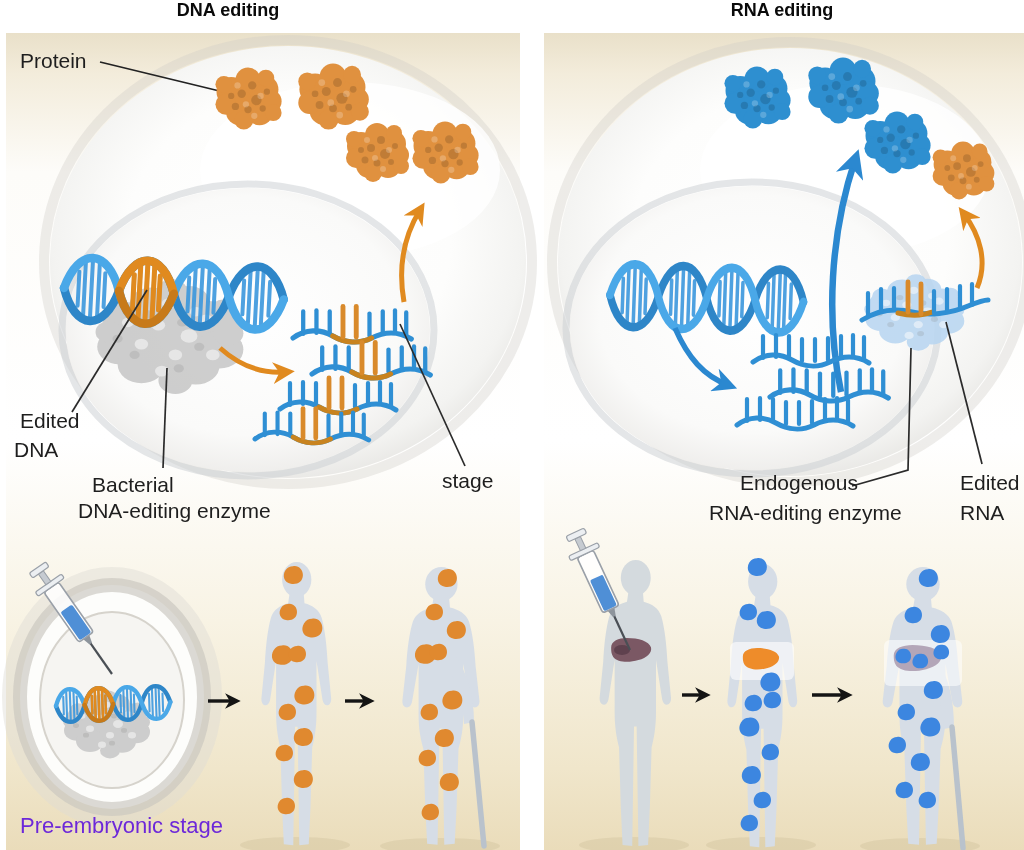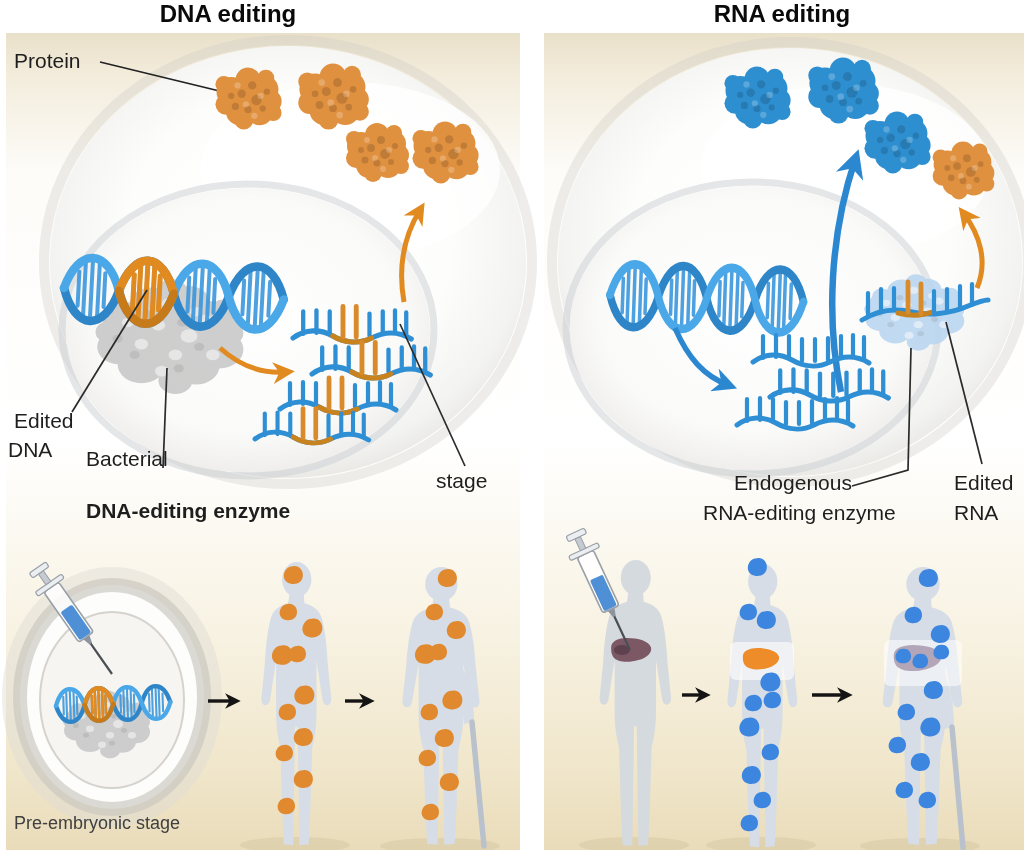--- a/index.html
+++ b/index.html
@@ -1,22 +1,22 @@
 <!DOCTYPE html>
 <html><head>
 <meta charset="utf-8">
 <style>
   html,body{margin:0;padding:0;background:#fff;}
   .canvas{position:relative;width:1024px;height:850px;background:#ffffff;
           font-family:"Liberation Sans",sans-serif;overflow:hidden;}
   svg.art{position:absolute;left:0;top:0;}
   .title{position:absolute;top:0px;width:380px;text-align:center;
-         font-size:24px;font-weight:bold;color:#0a0a0a;}
-  .lbl{position:absolute;font-size:21px;color:#1e1e1e;line-height:1.25;white-space:nowrap;}
-  .stage{font-size:18px;color:#404040;}
+         font-size:18px;font-weight:bold;color:#0a0a0a;}
+  .lbl{position:absolute;font-size:21px;color:#1e1e1e;line-height:1.25;white-space:nowrap;margin-left:6px;}
+  .stage{font-size:22px;color:#6d28d9;}
 </style>
 </head>
 <body>
 
 <div class="canvas">
 
 <svg class="art" width="1024" height="850" viewBox="0 0 1024 850">
   <defs>
     <linearGradient id="panelG" x1="0" y1="0" x2="0" y2="1">
       <stop offset="0" stop-color="#e9e0c9"></stop>
@@ -448,22 +448,22 @@
         <use href="#spot" transform="translate(927,800)"></use>
   </g>
 </svg>
 
 <div class="title" style="left:38px;">DNA editing</div>
 <div class="title" style="left:592px;">RNA editing</div>
 
 <div class="lbl" style="left:14px;top:48px;">Protein</div>
 <div class="lbl" style="left:14px;top:408px;">Edited</div>
 <div class="lbl" style="left:8px;top:437px;">DNA</div>
-<div class="lbl" style="left:86px;top:446px;">Bacterial</div>
-<div class="lbl" style="left:86px;top:498px;font-weight:bold;">DNA-editing enzyme</div>
+<div class="lbl" style="left:86px;top:472px;">Bacterial</div>
+<div class="lbl" style="left:72px;top:498px;">DNA-editing enzyme</div>
 <div class="lbl" style="left:436px;top:468px;">stage</div>
 <div class="lbl stage" style="left:14px;top:812px;">Pre-embryonic stage</div>
 
 <div class="lbl" style="left:734px;top:470px;">Endogenous</div>
 <div class="lbl" style="left:703px;top:500px;">RNA-editing enzyme</div>
 <div class="lbl" style="left:954px;top:470px;">Edited</div>
 <div class="lbl" style="left:954px;top:500px;text-align:center;">RNA</div>
 
 </div>
 

